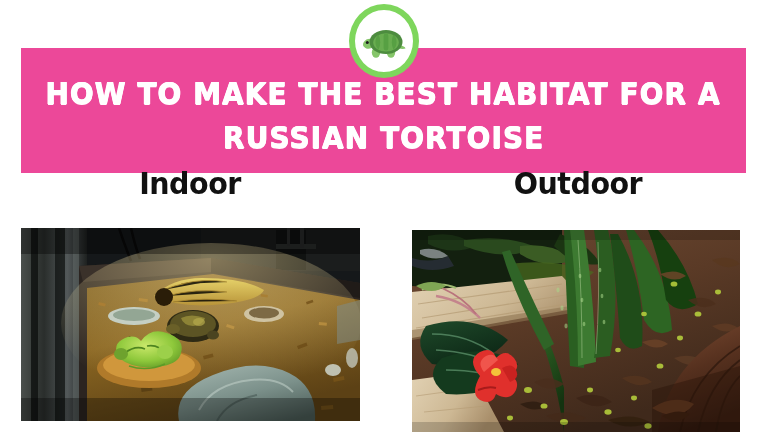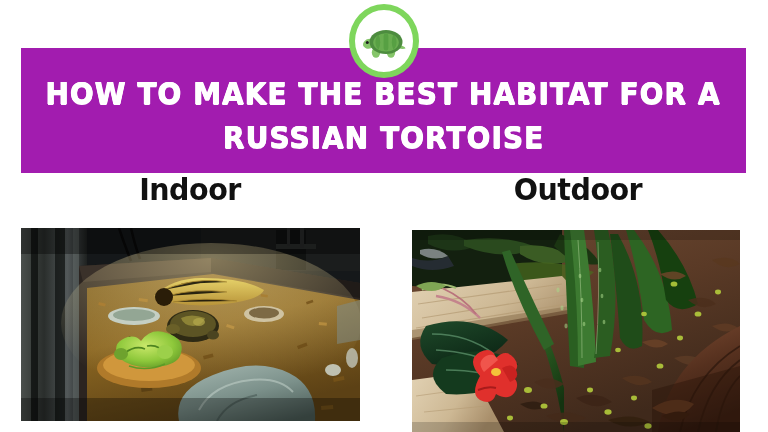--- a/index.html
+++ b/index.html
@@ -23,21 +23,21 @@
     background: #ffffff;
   }
 
   
   .header-banner {
     position: absolute;
     left: 21px;
     top: 48px;
     width: 725px;
     height: 125px;
-    background: #a21caf;
+    background: #ec4899;
     box-sizing: border-box;
   }
 
   .title-block {
     position: absolute;
     left: 0;
     top: 0;
     width: 100%;
     height: 100%;
     display: flex;
@@ -88,21 +88,21 @@
     display: block;
     width: 46px;
     height: 40px;
     position: relative;
   }
 
   
   .labels-row {
     position: absolute;
     left: 0;
-    top: 171px;
+    top: 165px;
     width: 667px;
     height: 40px;
   }
   .section-label {
     position: absolute;
     top: 0;
     font-family: "DejaVu Sans", sans-serif;
     font-weight: bold;
     font-size: 30px;
     color: #111111;

